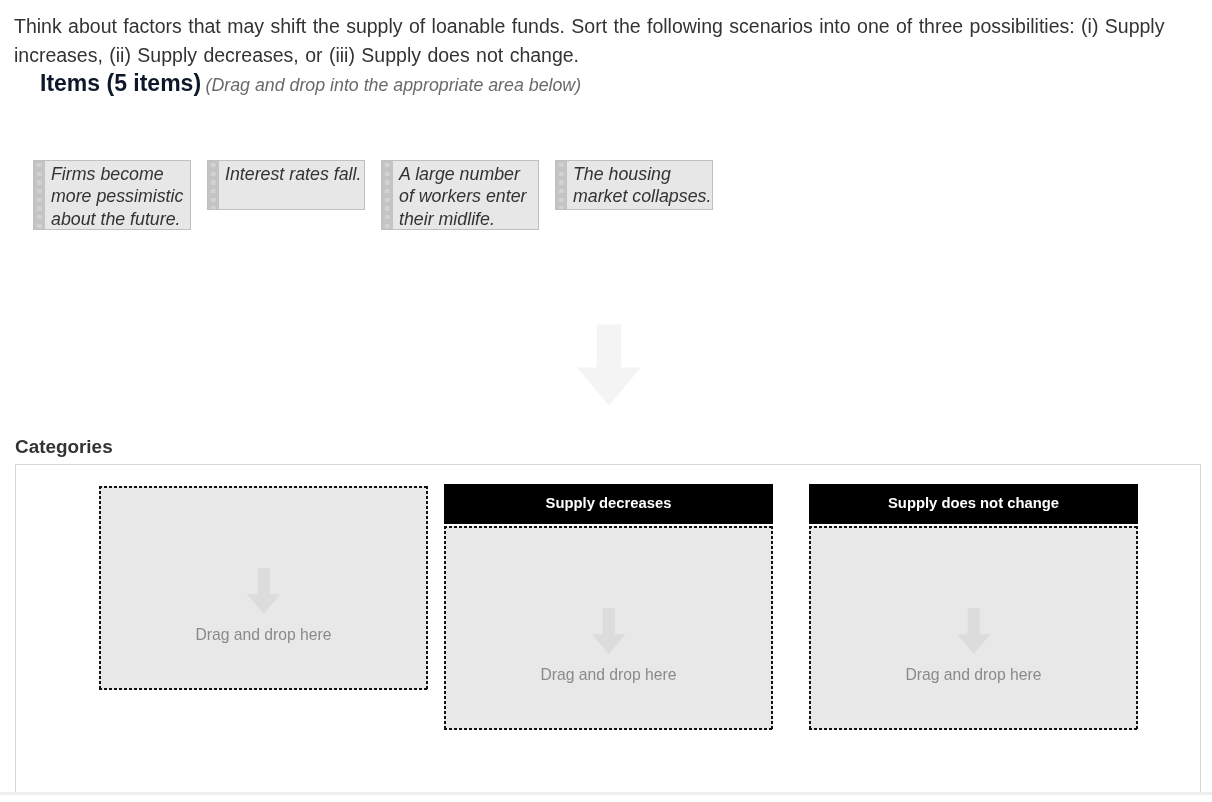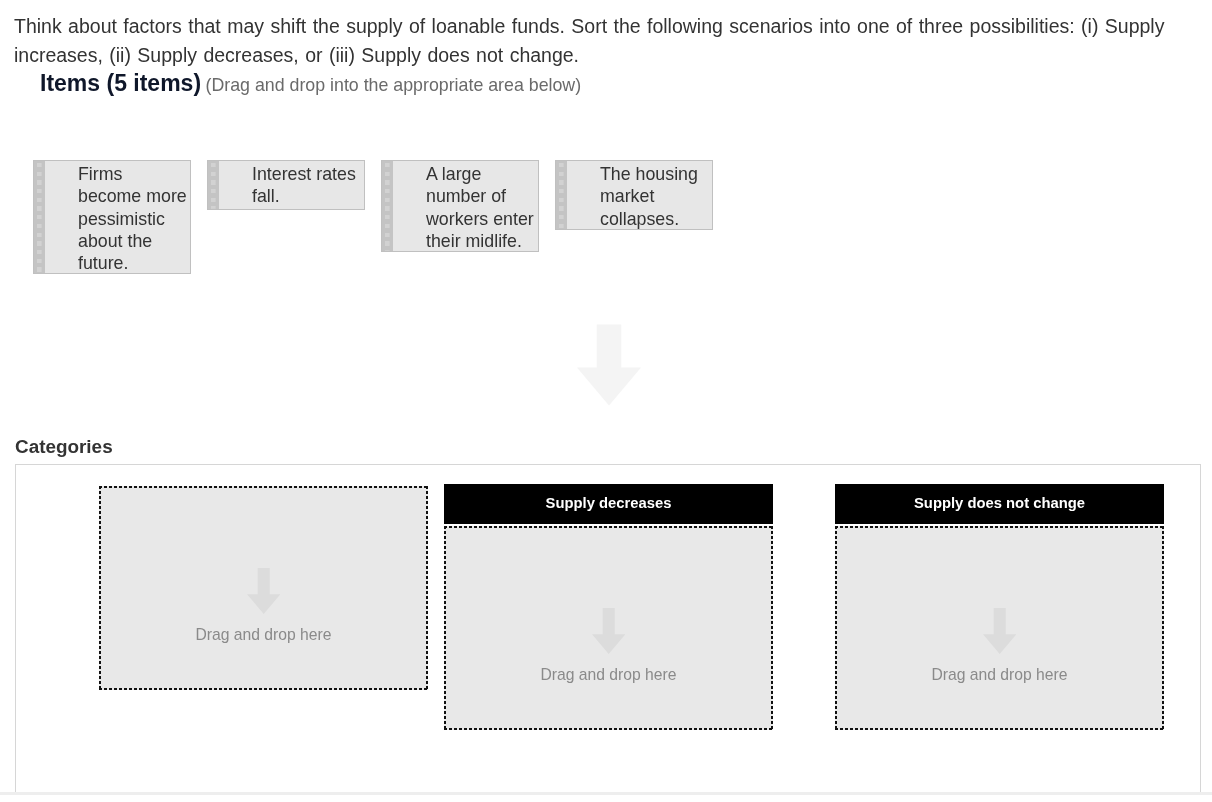--- a/index.html
+++ b/index.html
@@ -7,45 +7,45 @@
   body{
     width:1212px;height:802px;overflow:hidden;background:#ffffff;
     font-family:"Liberation Sans",sans-serif;color:#333333;
   }
   .prompt{
     position:absolute;left:14px;top:12px;width:1170px;
     font-size:19.5px;line-height:29px;color:#333;word-spacing:1px;
   }
   .items-head{position:absolute;left:40px;top:73px;white-space:nowrap;line-height:20px;}
   .items-head .ih-b{font-size:23px;font-weight:bold;color:#0f172a;}
-  .items-head .ih-i{font-size:17.8px;color:#6a6a6a;}
+  .items-head .ih-i{font-size:17.8px;font-style:italic;color:#6a6a6a;}
 
   .items-row{position:absolute;left:33px;top:160px;width:1160px;}
   .item{
     display:inline-block;vertical-align:top;width:158px;min-height:50px;
     background:#e7e7e7;border:1px solid #c0c0c0;box-sizing:border-box;
     margin-right:16px;position:relative;
   }
   .grip{
     position:absolute;left:0;top:0;bottom:0;width:11px;background:#c4c4c4;
     background-image:repeating-linear-gradient(to bottom,
       #d2d2d2 0px, #d2d2d2 4.3px,
       rgba(255,255,255,0) 4.3px, rgba(255,255,255,0) 8.7px);
     background-position:3.3px 2.2px;
     background-size:4.6px calc(100% - 2.2px);
     background-repeat:no-repeat;
   }
   .item-text{
-    margin-left:22px;padding:2px 0 0 22px;margin-bottom:-1px;font-size:17.8px;line-height:22.3px;color:#333;
+    margin-left:11px;padding:2px 0 0 6px;margin-bottom:-1px;font-size:17.8px;line-height:22.3px;color:#333;font-style:italic;
   }
 
   .cat-title{position:absolute;left:15px;top:436px;font-size:18.9px;font-weight:bold;color:#333;letter-spacing:0;}
   .cat-box{position:absolute;left:15px;top:464px;width:1186px;height:360px;border:1px solid #d6d6d6;border-bottom:0;box-sizing:border-box;}
   .col{position:absolute;top:19px;width:329px;}
-  .col1{left:83px;} .col2{left:428px;} .col3{left:773px;padding-left:46px;}
+  .col1{left:83px;} .col2{left:428px;} .col3{left:747px;padding-left:46px;}
   .col-head{height:40px;background:#000;color:#fff;font-size:14.8px;font-weight:bold;text-align:center;line-height:38px;}
   .drop{
     height:204px;margin-top:2px;position:relative;
     background-color:#e8e8e8;
     background-image:
       repeating-linear-gradient(to right,  #111 0, #111 3.4px, rgba(0,0,0,0) 3.4px, rgba(0,0,0,0) 5px),
       repeating-linear-gradient(to right,  #111 0, #111 3.4px, rgba(0,0,0,0) 3.4px, rgba(0,0,0,0) 5px),
       repeating-linear-gradient(to bottom, #111 0, #111 3.4px, rgba(0,0,0,0) 3.4px, rgba(0,0,0,0) 5px),
       repeating-linear-gradient(to bottom, #111 0, #111 3.4px, rgba(0,0,0,0) 3.4px, rgba(0,0,0,0) 5px);
     background-size:100% 2px, 100% 2px, 2px 100%, 2px 100%;

